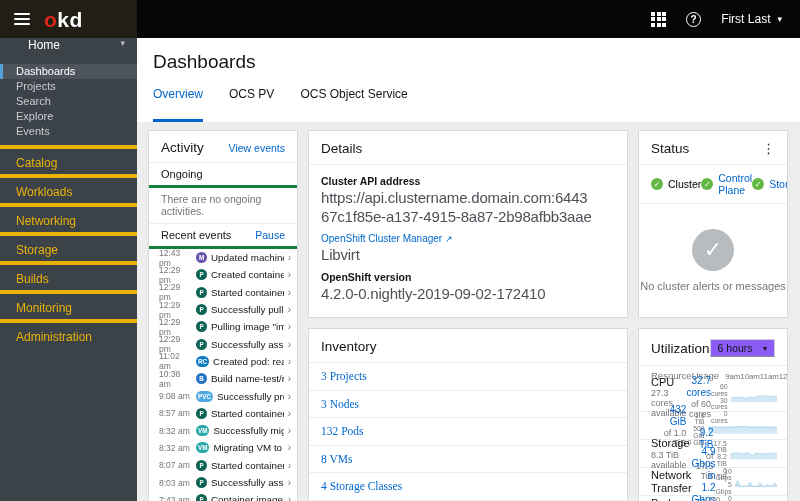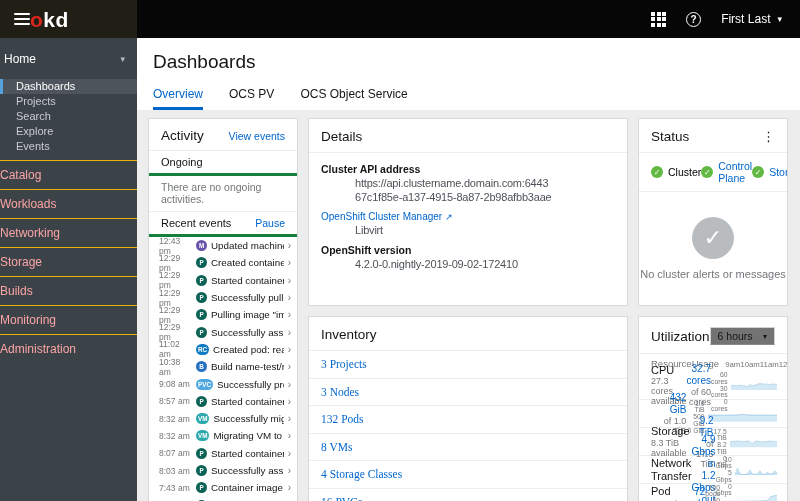--- a/index.html
+++ b/index.html
@@ -1,66 +1,66 @@
 <!DOCTYPE html>
 <html><head>
 <meta charset="utf-8">
 <style>
   * { margin:0; padding:0; box-sizing:border-box; }
   html,body { width:800px; height:501px; overflow:hidden; background:#ededed;
     font-family:"Liberation Sans", sans-serif; -webkit-font-smoothing:antialiased; }
 
   
   .masthead { display:flex; height:38px; background:#060606; color:#fff; }
-  .brand-zone { width:137px; min-width:137px; background:#211f15; display:flex; align-items:center; padding-left:14px; }
+  .brand-zone { width:137px; min-width:137px; background:#211f15; display:flex; align-items:center; padding-left:14px; gap:14px; }
   .hamburger { width:16px; cursor:pointer; display:flex; flex-direction:column; gap:3px; }
   .hamburger i { display:block; height:2px; background:#fff; border-radius:1px; }
   .logo { font-size:21px; font-weight:bold; letter-spacing:.5px; line-height:1; }
   .logo .o { color:#d9261c; }
   .logo .kd { color:#fff; }
   .mast-right { flex:1; display:flex; align-items:center; justify-content:flex-end; gap:20px; padding-right:18px; }
   .apps-grid { display:grid; grid-template-columns:repeat(3,4px); grid-template-rows:repeat(3,4px); gap:1.5px; cursor:pointer; }
   .apps-grid i { background:#fff; }
   .help-circle { width:15px; height:15px; border:1.5px solid #fff; border-radius:50%; display:flex; align-items:center; justify-content:center; font-size:10px; font-weight:bold; cursor:pointer; }
   .user-menu { display:flex; align-items:center; gap:7px; font-size:12px; cursor:pointer; }
   .caret { font-size:9px; color:#fff; }
 
   
   .shell { display:flex; height:463px; }
   .sidebar { width:137px; min-width:137px; background:#3b4248; color:#fff; overflow:hidden; }
   .main { flex:1; display:flex; flex-direction:column; overflow:hidden; }
 
   
-  .nav-top { height:41px; display:flex; align-items:center; justify-content:space-between; padding:0 12px 0 4px; font-size:12px; color:#fff; cursor:pointer; }
+  .nav-top { height:26px; display:flex; justify-content:space-between; padding:0 12px 0 28px; font-size:12px; color:#fff; cursor:pointer; }
   .nav-top .caret { color:#b6bcc1; }
   .nav-sub { padding-bottom:6px; }
   .nav-sub-item { height:15px; line-height:15px; font-size:11px; color:#c8cdd2; padding-left:16px; cursor:pointer; }
   .nav-sub-item.active { background:#4d545b; color:#fff; border-left:3px solid #56a0db; padding-left:13px; }
-  .nav-section { height:29px; line-height:29px; font-size:12px; color:#fca5a5; border-top:1px solid #eab308; cursor:pointer; }
+  .nav-section { height:29px; line-height:29px; font-size:12px; color:#eab308; padding-left:16px; border-top:4px solid #eab308; cursor:pointer; }
 
   
   .page-head { background:#fff; padding:13px 0 0 16px; }
   .page-title { font-size:19px; color:#151515; font-weight:normal; padding-bottom:10px; }
   .tabs { display:flex; gap:26px; padding-left:16px; background:#fff; }
-  .tab { font-size:12px; color:#151515; padding:4px 0 6px; cursor:pointer; border-bottom:3px solid transparent; }
+  .tab { font-size:12px; color:#151515; padding:4px 0 18px; cursor:pointer; border-bottom:3px solid transparent; }
   .tab.active { color:#0066cc; border-bottom-color:#0066cc; }
 
   
   .content { flex:1; background:#ededed; padding:8px 12px 0 11px; display:grid;
     grid-template-columns:150px 320px 150px; grid-template-rows:188px 190px; gap:10px; }
   .card { background:#fff; border:1px solid #d8d8d8; overflow:hidden; display:flex; flex-direction:column; }
   .card-head { display:flex; align-items:center; justify-content:space-between; padding:10px 12px 8px; border-bottom:1px solid #ededed; }
   .card-title { font-size:13.5px; color:#151515; }
   .link { color:#0066cc; cursor:pointer; text-decoration:none; }
   .kebab { color:#151515; font-size:13px; cursor:pointer; line-height:10px; }
 
   
   .details-body { padding:2px 12px; overflow:hidden; }
   .detail-label { font-size:10.5px; font-weight:bold; color:#151515; margin-top:8px; }
-  .detail-value { font-size:11px; color:#4d5258; margin-top:2px; white-space:nowrap; letter-spacing:-.2px;margin-left:34px; }
+  .detail-value { font-size:15px; color:#4d5258; margin-top:2px; white-space:nowrap; letter-spacing:-.2px; }
   .detail-link { font-size:10px; margin-top:8px; display:block; }
   .ext-ico { font-size:9px; }
 
   
   .status-items { display:flex; padding:7px 12px; border-bottom:1px solid #ededed; }
   .status-item { flex:1; display:flex; align-items:center; gap:5px; font-size:10.5px; }
   .ok-dot { width:12px; height:12px; min-width:12px; border-radius:50%; background:#61b944; color:#fff; font-size:8px; display:flex; align-items:center; justify-content:center; }
   .status-empty { flex:1; display:flex; flex-direction:column; align-items:center; justify-content:center; gap:9px; }
   .big-ok { width:42px; height:42px; border-radius:50%; background:#b9bcbf; color:#fff; font-size:22px; display:flex; align-items:center; justify-content:center; }
   .status-empty-text { font-size:11px; color:#737679; }
@@ -75,21 +75,21 @@
   .ev-time { font-size:8.5px; color:#737679; width:33px; min-width:33px; }
   .badge { height:11px; min-width:11px; border-radius:6px; color:#fff; font-size:6.3px; font-weight:bold; display:flex; align-items:center; justify-content:center; padding:0 2px; letter-spacing:0; }
   .ev-text { flex:1; font-size:9.8px; color:#151515; white-space:nowrap; overflow:hidden; }
   .ev-arrow { color:#737679; font-size:10px; }
 
   
   .inv-list { display:flex; flex-direction:column; }
   .inv-item { height:27.5px; line-height:27.5px; padding-left:12px; font-size:11.5px; border-bottom:1px solid #ededed;font-family:Liberation Serif, serif; }
 
   
-  .util-dd { display:flex; align-items:center; justify-content:space-between; width:74px; border:1px solid #d2d2d2; border-bottom-color:#8a8d90; background:#737373; font-size:10.5px; color:#151515; padding:2px 7px; cursor:pointer; }
+  .util-dd { display:flex; align-items:center; justify-content:space-between; width:74px; border:1px solid #d2d2d2; border-bottom-color:#8a8d90; background:#8b5cf6; font-size:10.5px; color:#151515; padding:2px 7px; cursor:pointer; }
   .util-dd .caret { color:#151515; font-size:8px; }
   .util-thead { display:flex; align-items:flex-end; padding:4px 10px 2px 12px; font-size:9.5px; color:#737679; }
   .u-res { flex:1; }
   .u-usage { width:60px; text-align:right; }
   .u-ylab { width:34px; }
   .u-chartcol { width:118px; display:flex; justify-content:space-between; font-size:7.8px; padding-left:6px; }
   .util-row { display:flex; align-items:center; border-top:1px solid #ededed; padding:0 10px 0 12px; height:28px; }
   .util-row:first-of-type { border-top:none; }
   .u-name { font-size:11px; color:#151515; line-height:1.15; }
   .u-sub { font-size:9px; color:#737679; }

